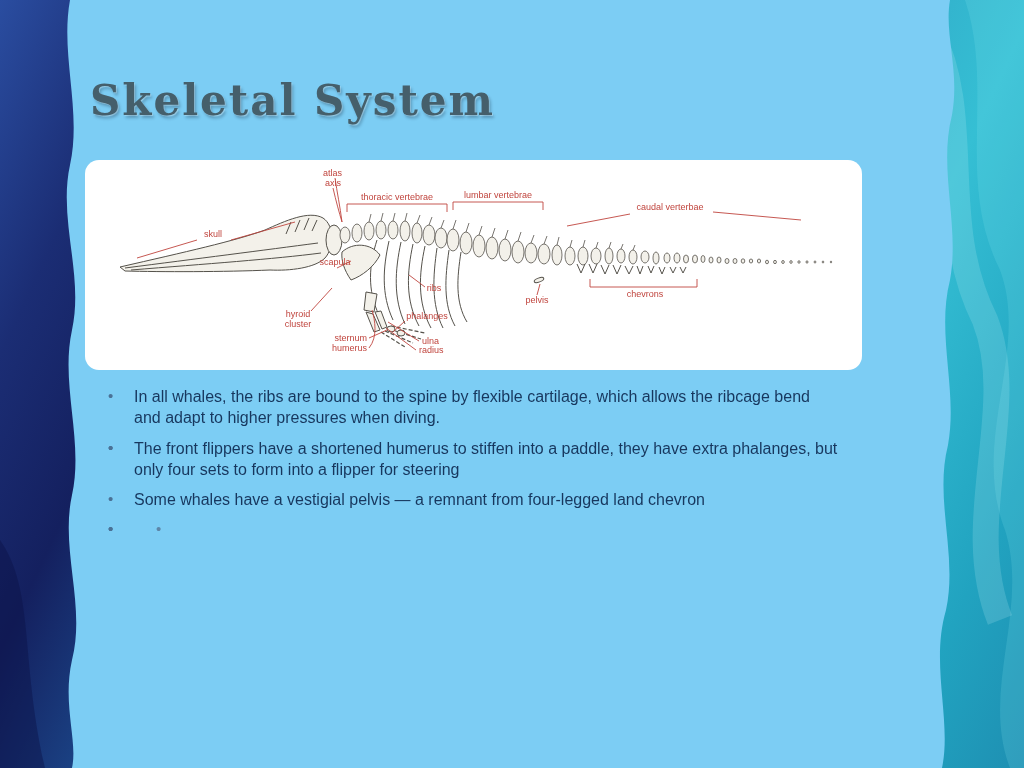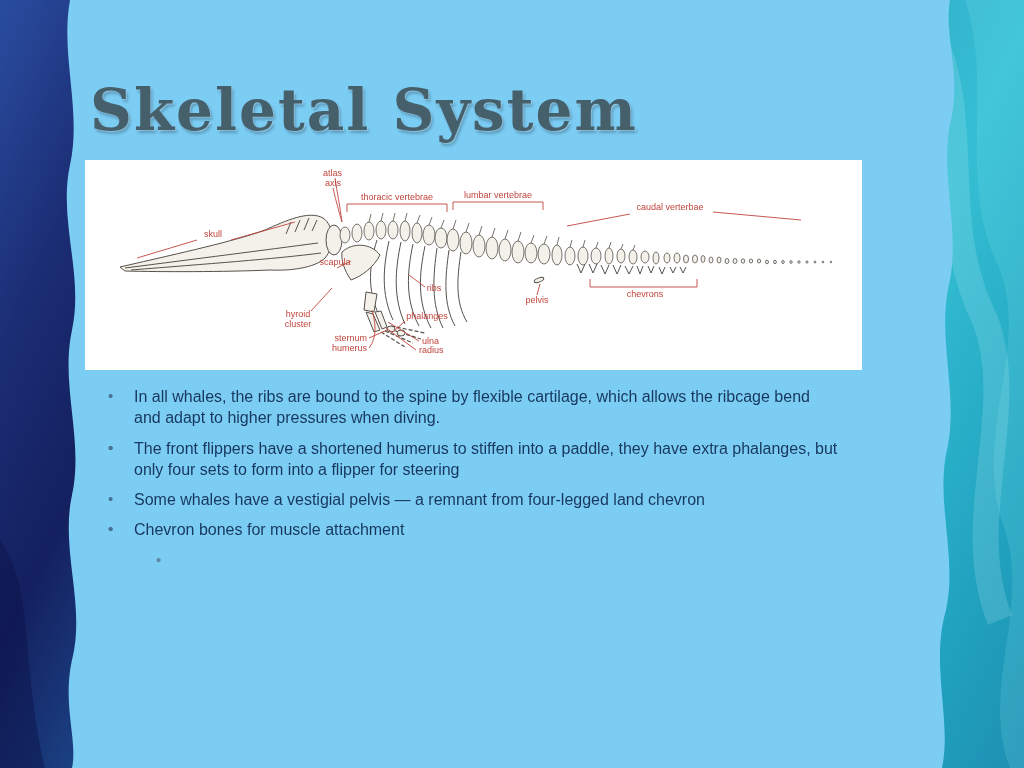--- a/index.html
+++ b/index.html
@@ -2,23 +2,23 @@
 <html><head>
 <meta charset="utf-8">
 <style>
   html,body{margin:0;padding:0;background:#0d1840;}
   .stage{position:relative;width:1024px;height:768px;overflow:hidden;
     font-family:"Liberation Sans",sans-serif;
     background:linear-gradient(115deg,#2a4da0 0%,#1b2d74 12%,#14205f 22%,#1f5a9e 38%,#2f9dc0 55%,#35bfd4 75%,#21a3c0 90%,#1e8fb2 100%);}
   .bg{position:absolute;left:0;top:0;width:1024px;height:768px;}
   .content{position:absolute;left:0;top:0;width:1024px;height:768px;}
   .title{position:absolute;left:90px;top:76px;margin:0;
-    font-family:"DejaVu Serif",serif;font-size:58px;font-weight:700;letter-spacing:2px;
+    font-family:"DejaVu Serif",serif;font-size:42px;font-weight:700;letter-spacing:2px;
     color:#455f6b;text-shadow:1px 1px 0 rgba(255,255,255,.25),2px 3px 3px rgba(20,40,60,.3);}
-  .figure{position:absolute;left:85px;top:160px;width:777px;height:210px;background:#ffffff;}
+  .figure{position:absolute;left:85px;top:160px;width:777px;height:210px;background:#ffffff;border-radius:14px;}
   .figure svg{display:block;width:100%;height:100%;}
   .figure text{font-family:"Liberation Sans",sans-serif;font-size:9px;fill:#c0453e;}
   .bone{fill:#f3f1ea;stroke:#55524b;stroke-width:1;}
   .boneline{fill:none;stroke:#55524b;stroke-width:1;}
   .bonedash{fill:none;stroke:#55524b;stroke-width:1.2;stroke-dasharray:4 2;}
   .redline{fill:none;stroke:#c0453e;stroke-width:.9;}
   .bullets{position:absolute;left:100px;top:386px;width:740px;margin:0;padding:0;list-style:none;
     color:#17375e;font-size:16px;line-height:1.33;}
   .bullets li{position:relative;padding-left:34px;margin-bottom:9px;}
   .bullets li.l2{padding-left:80px;}
@@ -172,20 +172,19 @@
       </li>
       <li class="l1">
         <span class="b">•</span>
         <span>Some whales have a vestigial pelvis — a remnant from four-legged land chevron</span>
       </li>
       <li class="l1">
         <span class="b">•</span>
       </li>
       <li class="l1">
         <span class="b">•</span>
-        <span>Chevron bones for muscle attachment</span>
       </li>
       <li class="l2">
         <span class="b">•</span>
       </li>
     </ul>
   </div>
 </div>
 
 </body></html>

